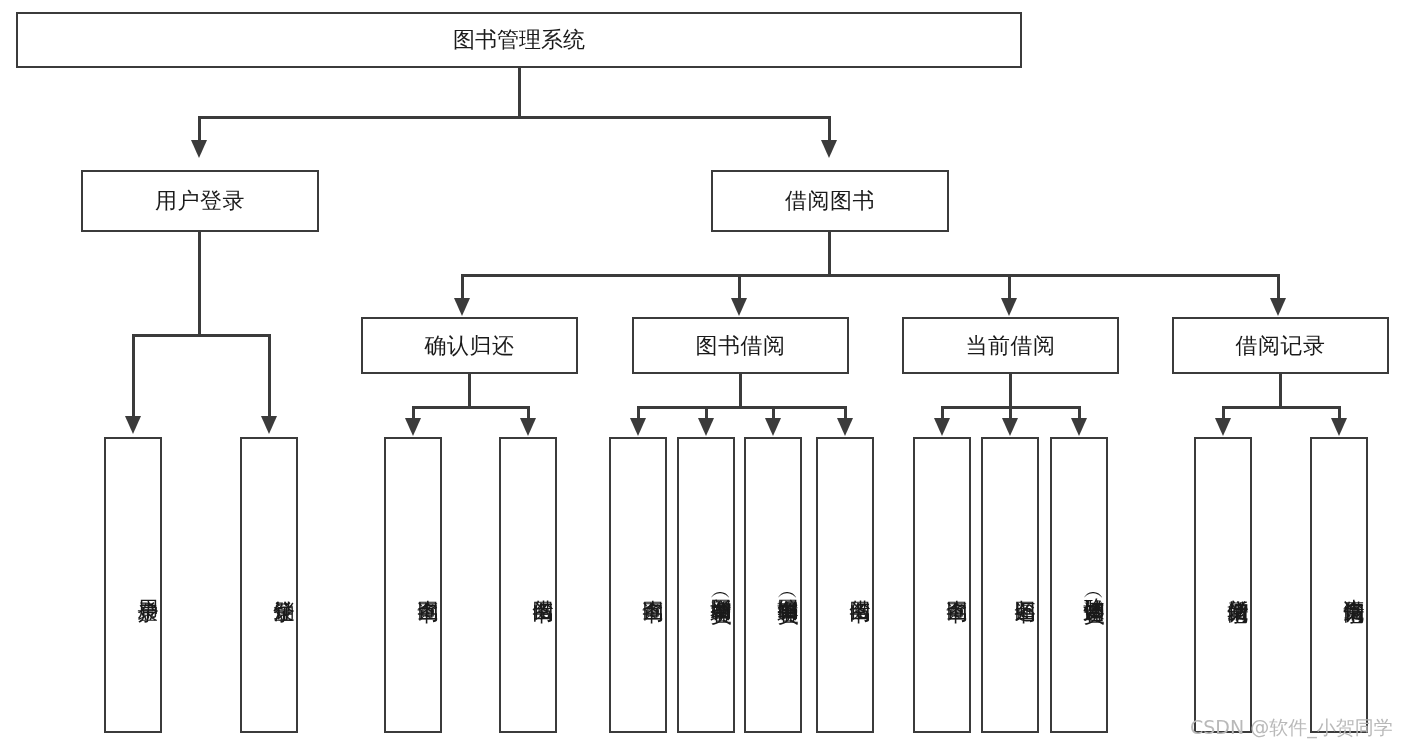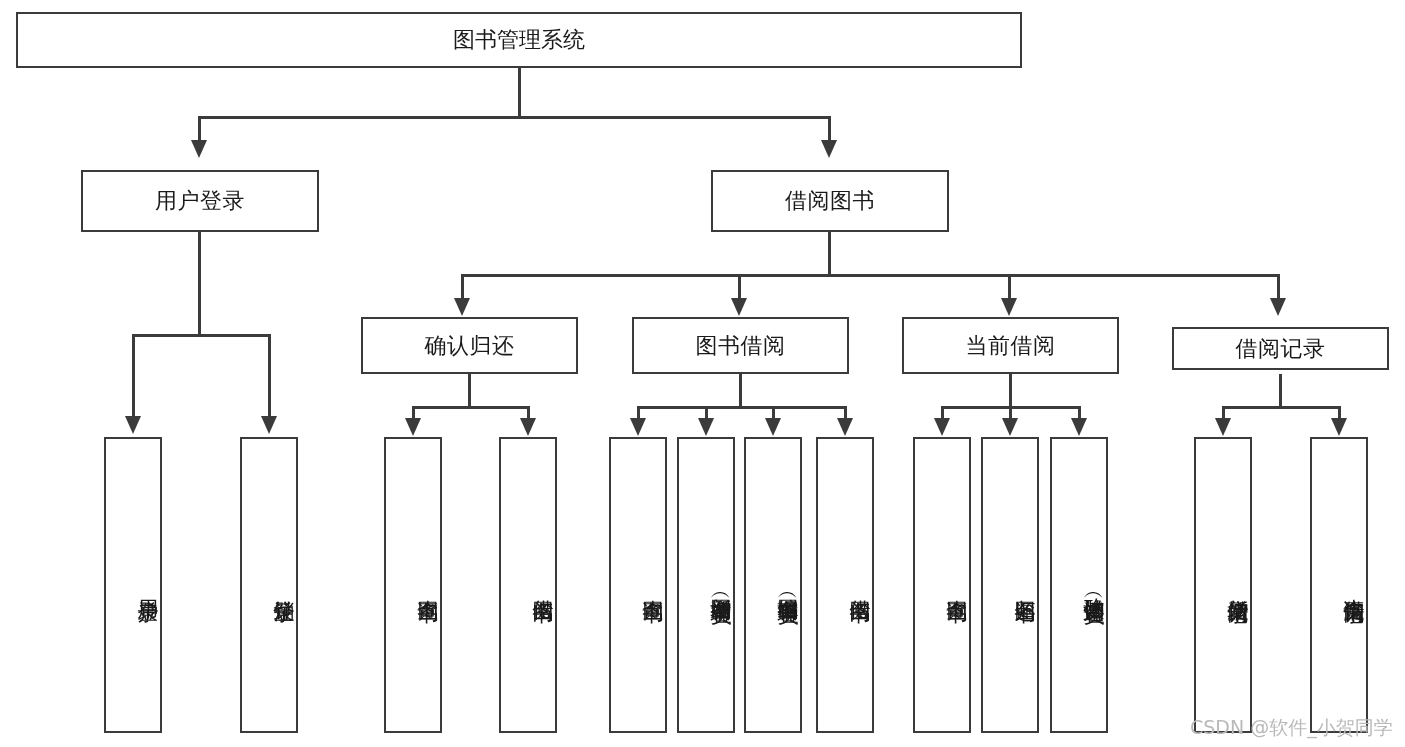--- a/index.html
+++ b/index.html
@@ -121,21 +121,21 @@
 
   <div class="node h" style="left:361px; top:317px; width:217px; height:57px;">
     <span>确认归还</span>
   </div>
   <div class="node h" style="left:902px; top:317px; width:217px; height:57px;">
     <span>当前借阅</span>
   </div>
   <div class="node h" style="left:632px; top:317px; width:217px; height:57px;">
     <span>图书借阅</span>
   </div>
-  <div class="node h" style="left:1172px; top:327px; width:217px; height:43px;">
+  <div class="node h" style="left:1172px; top:317px; width:217px; height:57px;">
     <span>借阅记录</span>
   </div>
 
   <div class="vline" style="left:468px; top:374px; width:3px; height:34px;"></div>
   <div class="hline" style="left:412px; top:406px; width:118px; height:3px;"></div>
   <div class="vline" style="left:412px; top:406px; width:3px; height:16px;"></div>
   <div class="arrow" style="left:405px; top:418px;"></div>
   <div class="vline" style="left:527px; top:406px; width:3px; height:16px;"></div>
   <div class="arrow" style="left:520px; top:418px;"></div>
 

